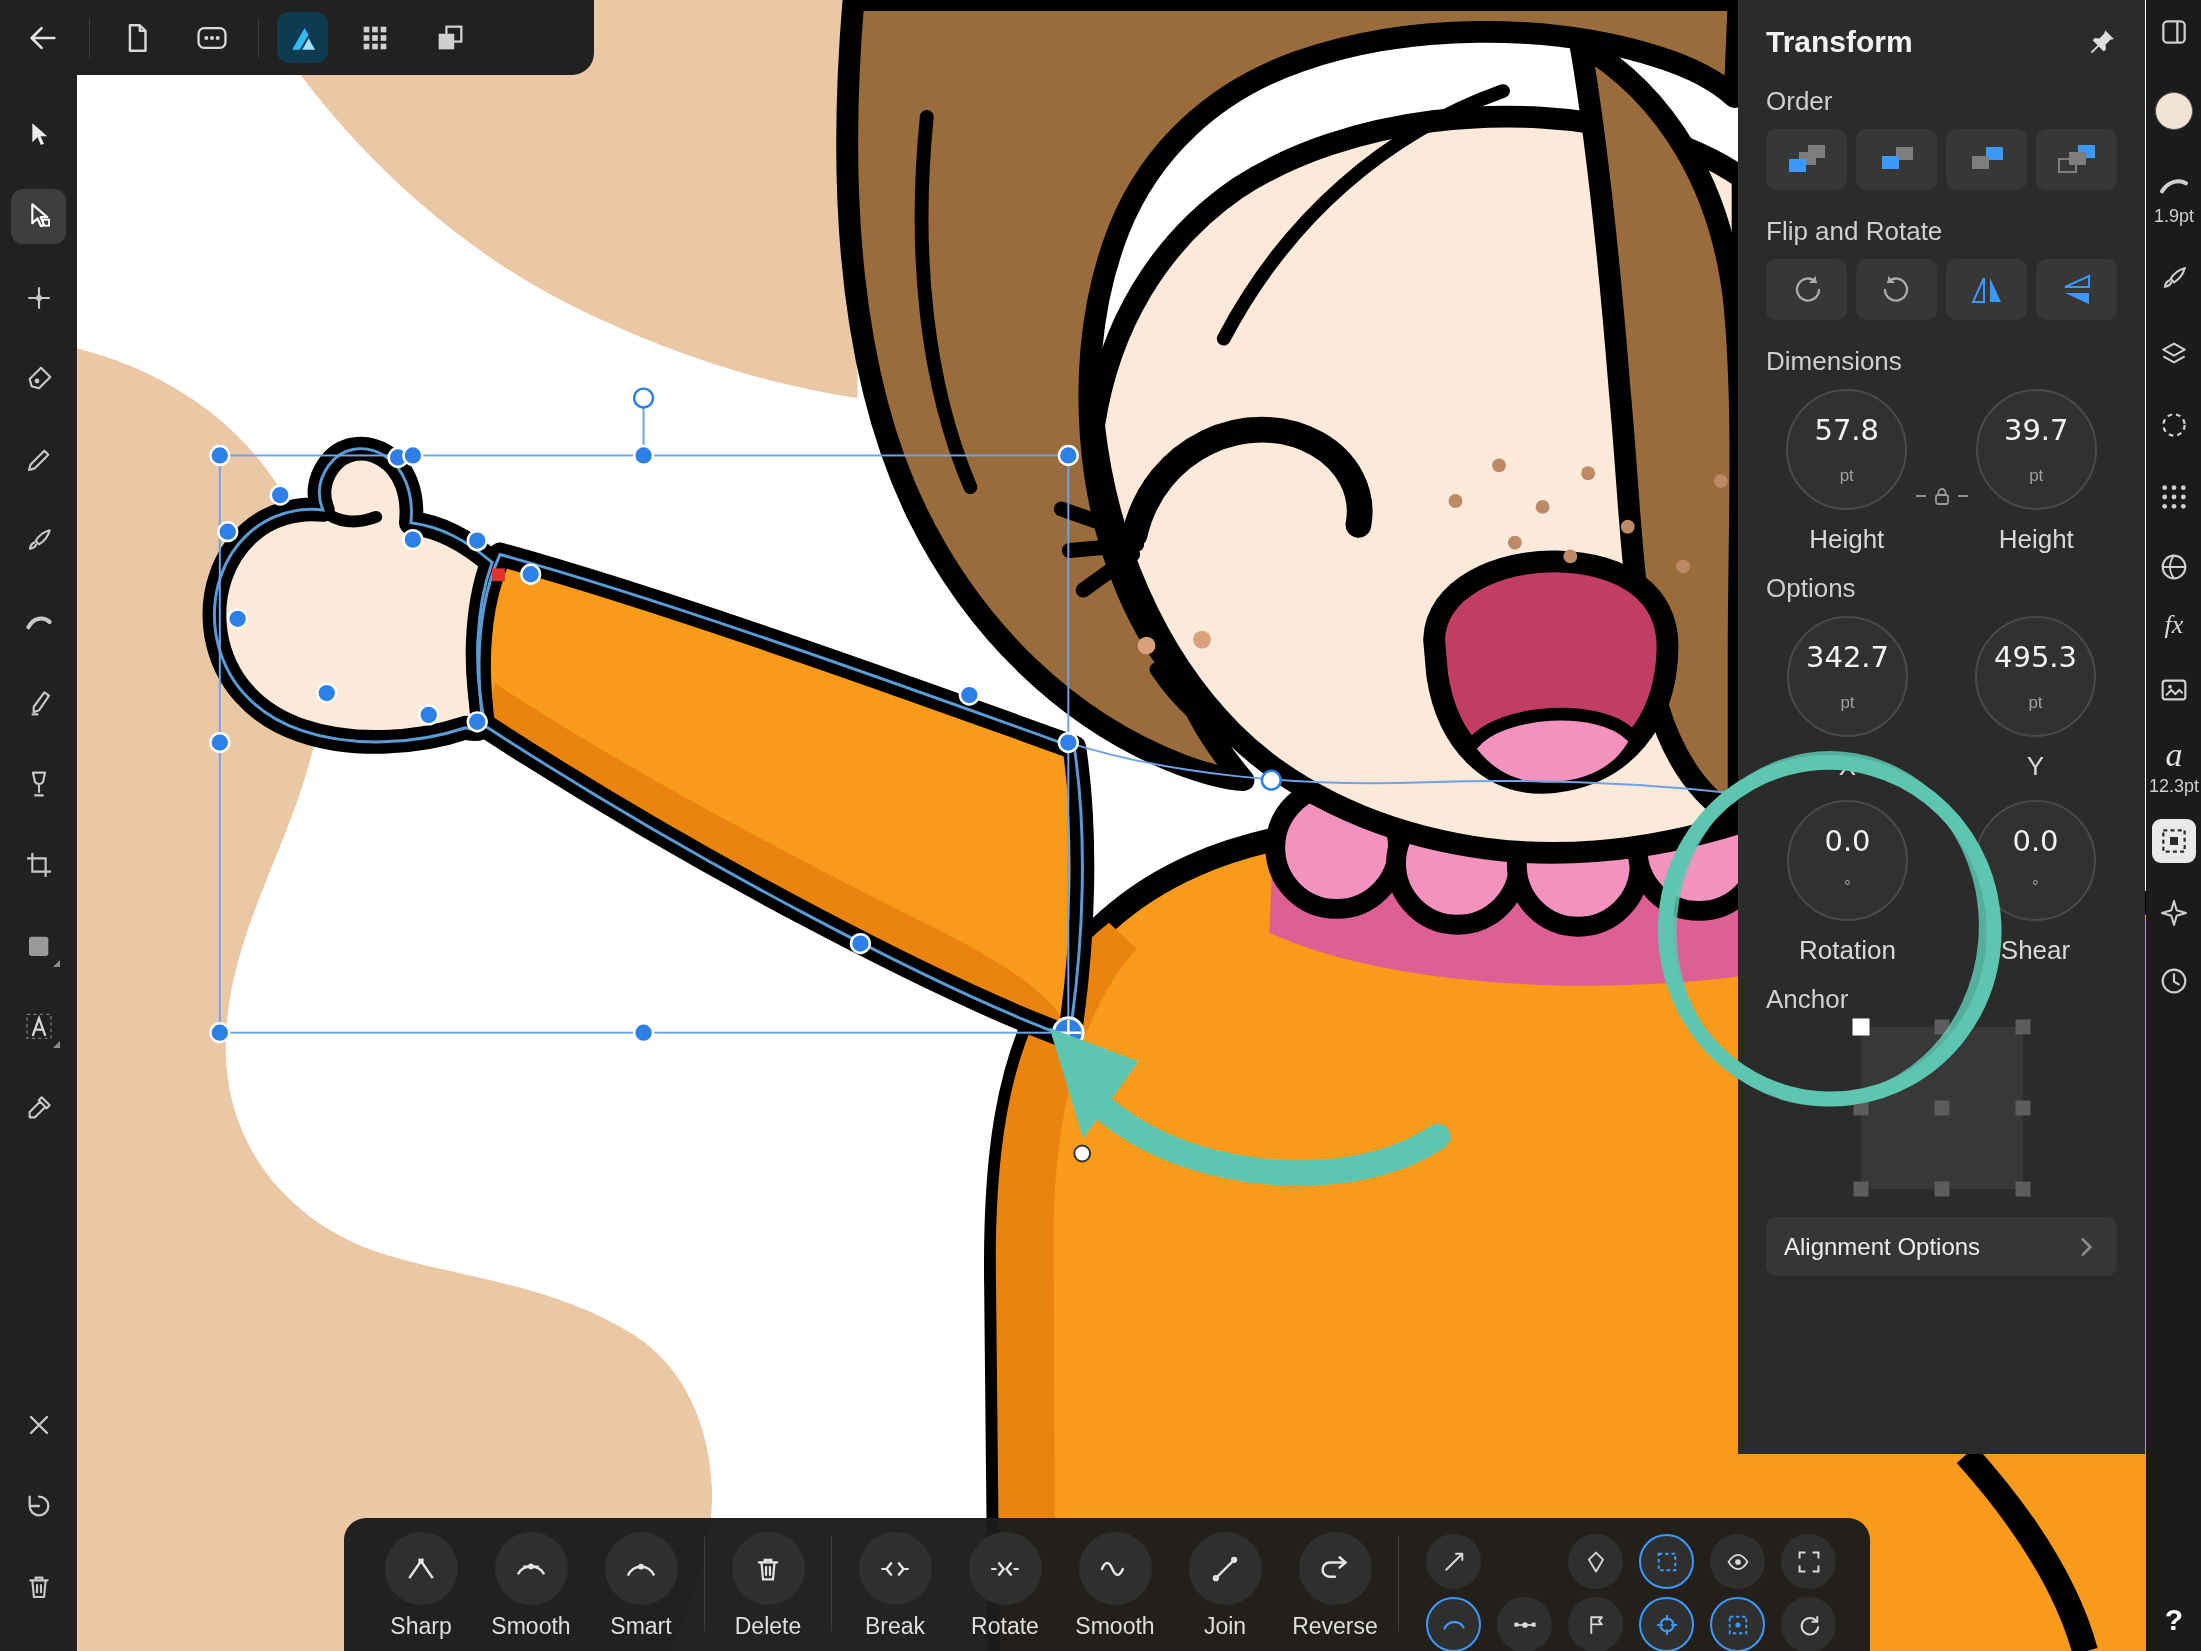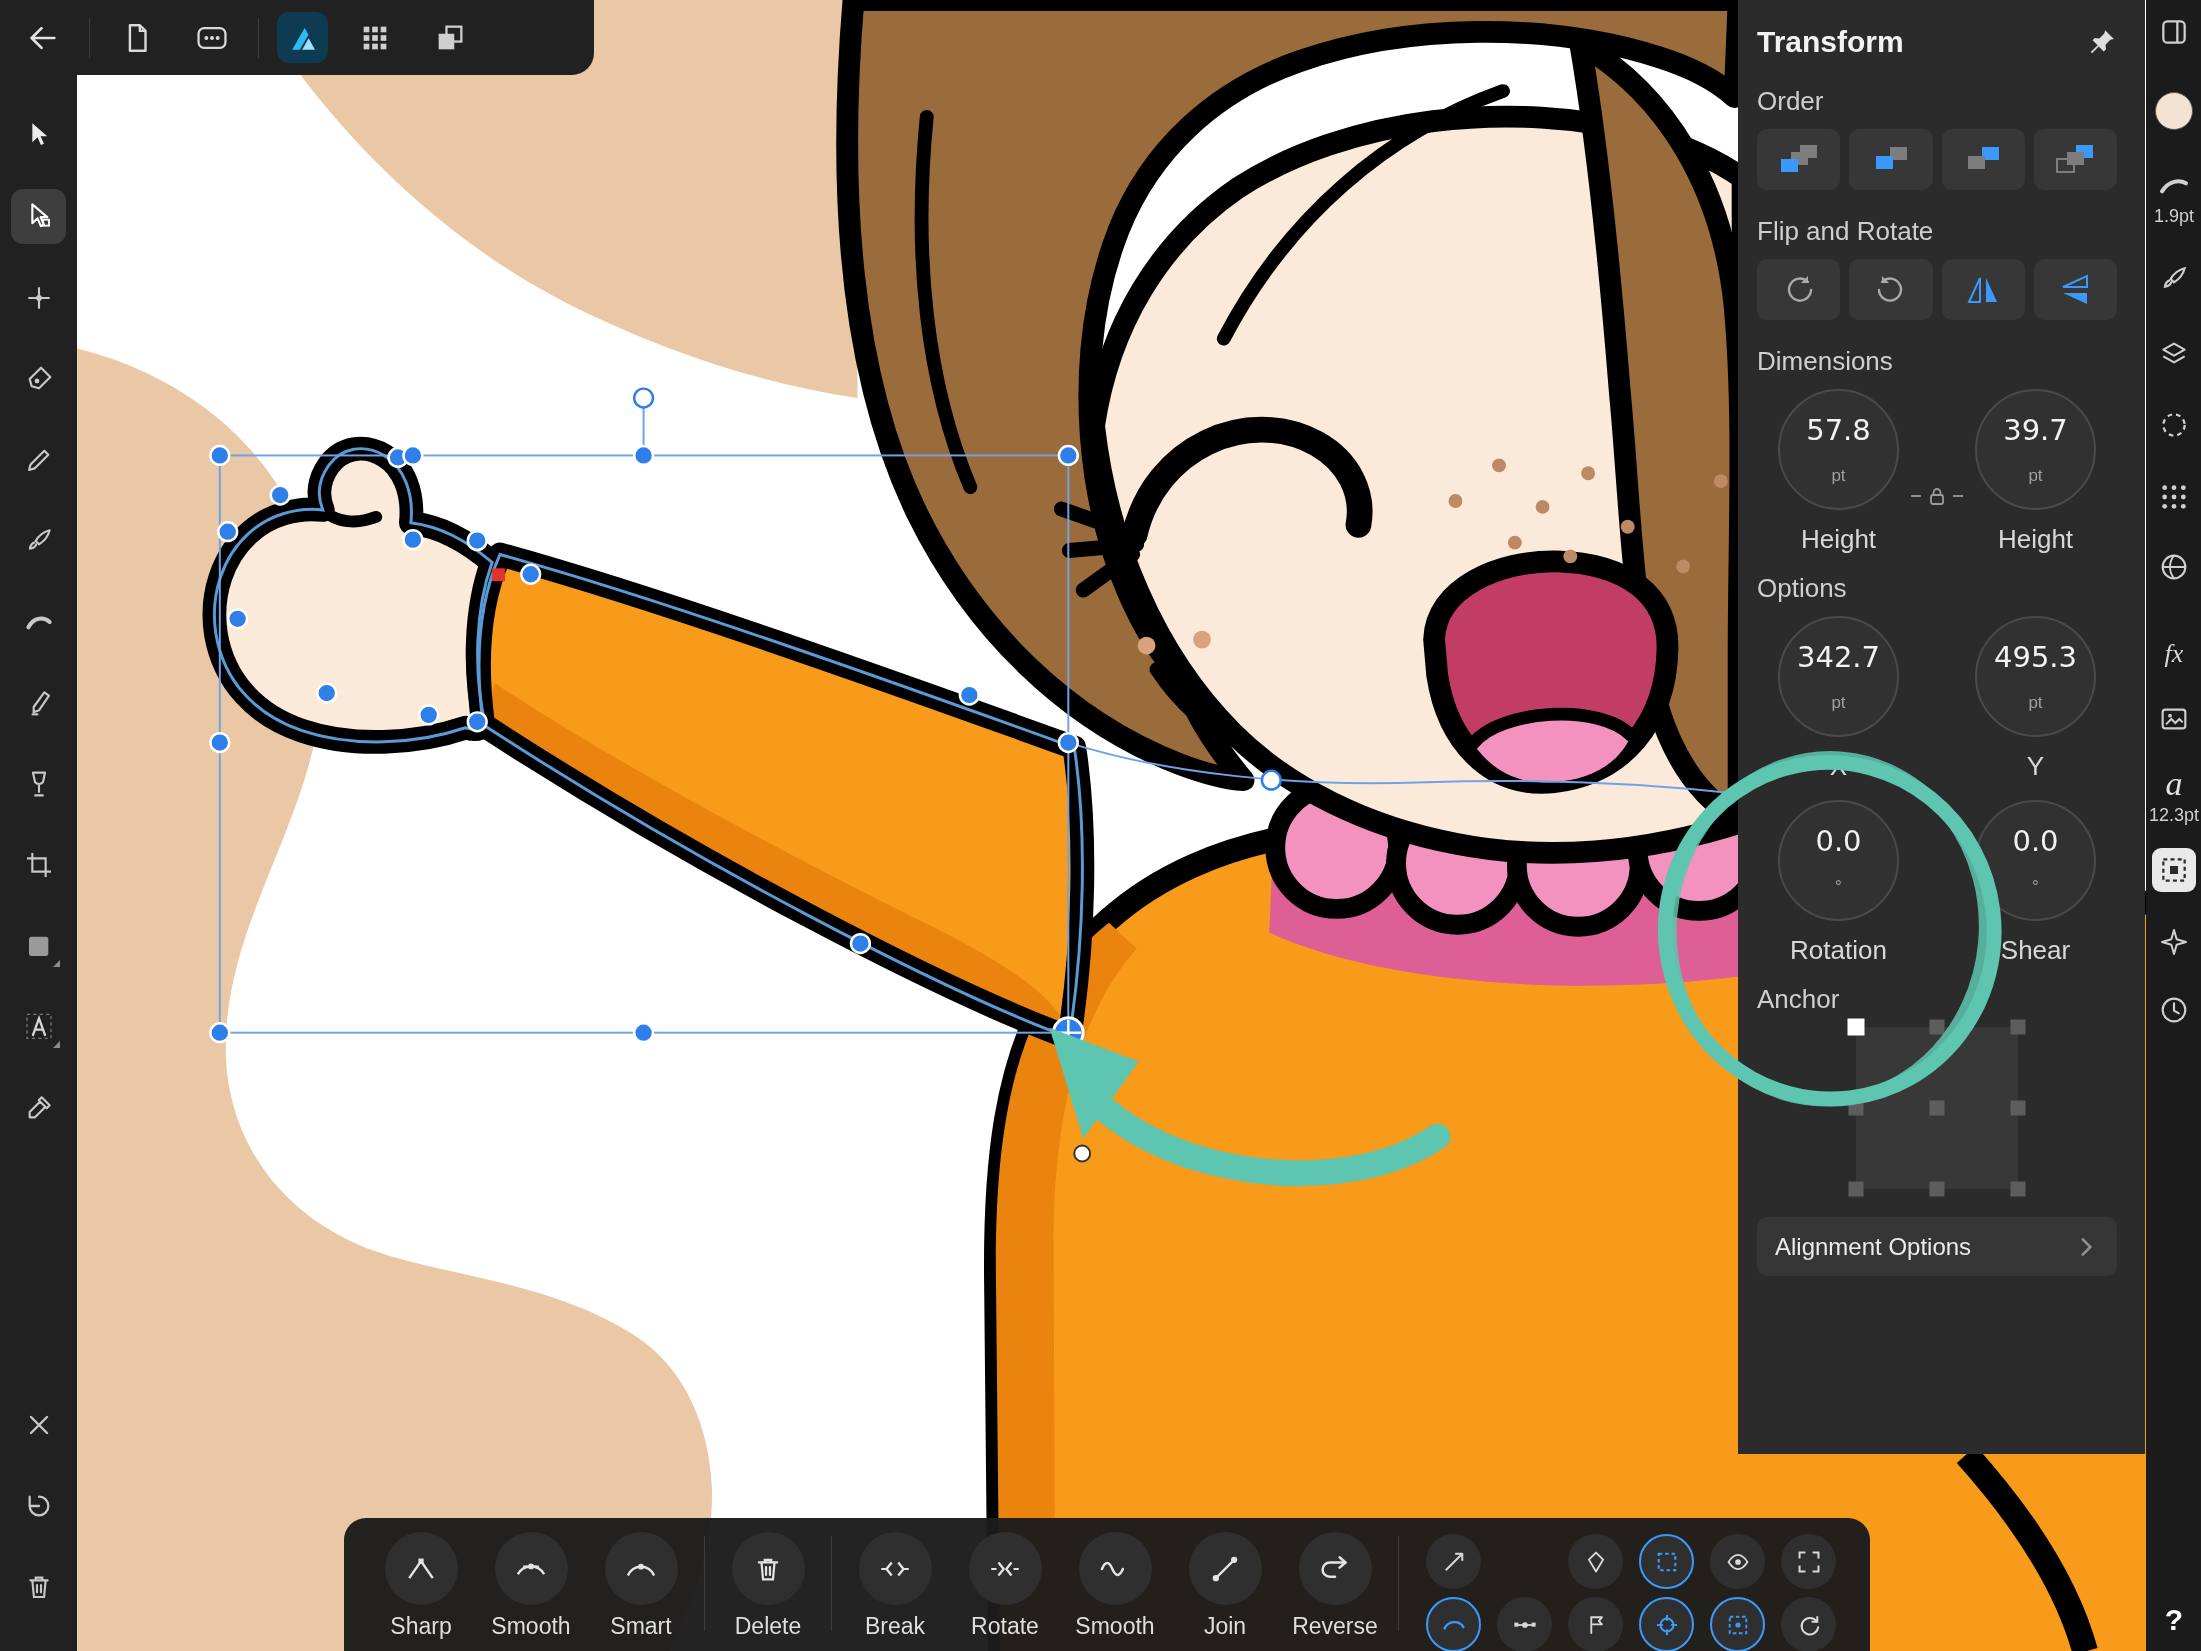--- a/index.html
+++ b/index.html
@@ -27,21 +27,21 @@
   .top-toolbar{position:absolute;left:0;top:0;width:594px;height:75px;background:#212121;
     border-radius:0 0 22px 0;z-index:31;display:flex;align-items:center;padding:0 14px;gap:18px}
   .tt-btn{width:57px;height:57px;border-radius:12px;display:flex;align-items:center;justify-content:center}
   .tt-btn svg{width:34px;height:34px}
   .tt-sep{width:1px;height:40px;background:#3c3c3c}
   .app-logo{width:51px;height:51px;border-radius:12px;background:#0E3A52;display:flex;align-items:center;justify-content:center}
   .app-logo svg{width:40px;height:40px}
 
   
   .transform-panel{position:absolute;left:1738px;top:0;width:407px;height:1454px;background:#2B2B2B;
-    z-index:20;padding:20px 28px 0 19px}
+    z-index:20;padding:20px 28px 0 28px}
   .tp-header{display:flex;align-items:center;justify-content:space-between;height:44px;margin-bottom:22px}
   .tp-title{font-size:30px;font-weight:bold;color:#f2f2f2}
   .panel-label{font-size:26px;color:#cfcfcf;margin-bottom:12px}
   .tile-row{display:flex;gap:9px;margin-bottom:26px}
   .tile{flex:1;height:61px;background:#373737;border-radius:10px;display:flex;align-items:center;justify-content:center}
   .tile svg{width:46px;height:36px}
   .dial-row{display:flex;align-items:flex-start;justify-content:space-between;padding:0 12px;margin-bottom:18px}
   .dial-col{display:flex;flex-direction:column;align-items:center;width:139px}
   .dial{width:121px;height:121px;border-radius:50%;background:#313131;border:2px solid #4a4a4a;
     display:flex;flex-direction:column;align-items:center;justify-content:center}
@@ -520,21 +520,21 @@
             <circle cx="19" cy="19" r="1.8"></circle>
           </g>
         </svg>
     </div>
     <div class="sitem" style="margin-top:38px">
       <svg viewBox="0 0 24 24">
           <circle cx="12" cy="12" r="8.5" fill="none" stroke="#cfcfcf" stroke-width="1.6"></circle>
           <path d="M12 3.5c-4 5-4 12 0 17M3.5 12h17" fill="none" stroke="#cfcfcf" stroke-width="1.4"></path>
         </svg>
     </div>
-    <div class="sitem" style="margin-top:58px">
+    <div class="sitem" style="margin-top:29px">
       <span class="glyph-fx">fx</span>
     </div>
     <div class="sitem" style="margin-top:36px">
       <svg viewBox="0 0 24 24">
           <rect x="3.5" y="5" width="17" height="14" rx="2" fill="none" stroke="#cfcfcf" stroke-width="1.6"></rect>
           <path d="M6 16l4-4 3 3 3-3 2.5 2.5" fill="none" stroke="#cfcfcf" stroke-width="1.5"></path>
           <circle cx="9" cy="9.5" r="1.4" fill="#cfcfcf"></circle>
         </svg>
     </div>
     <div class="sitem" style="margin-top:32px">

